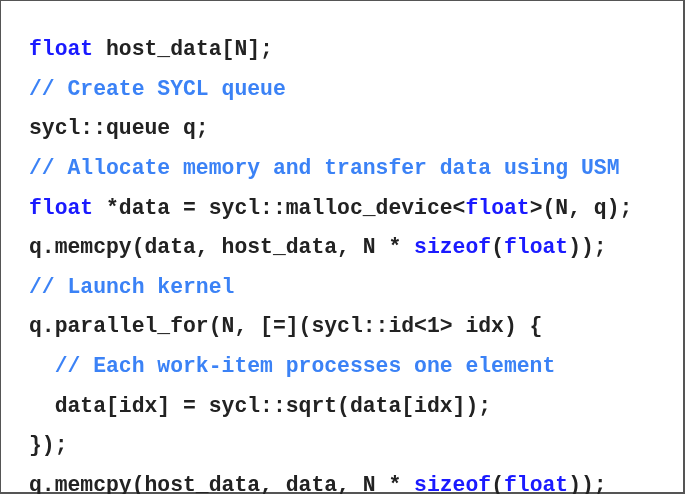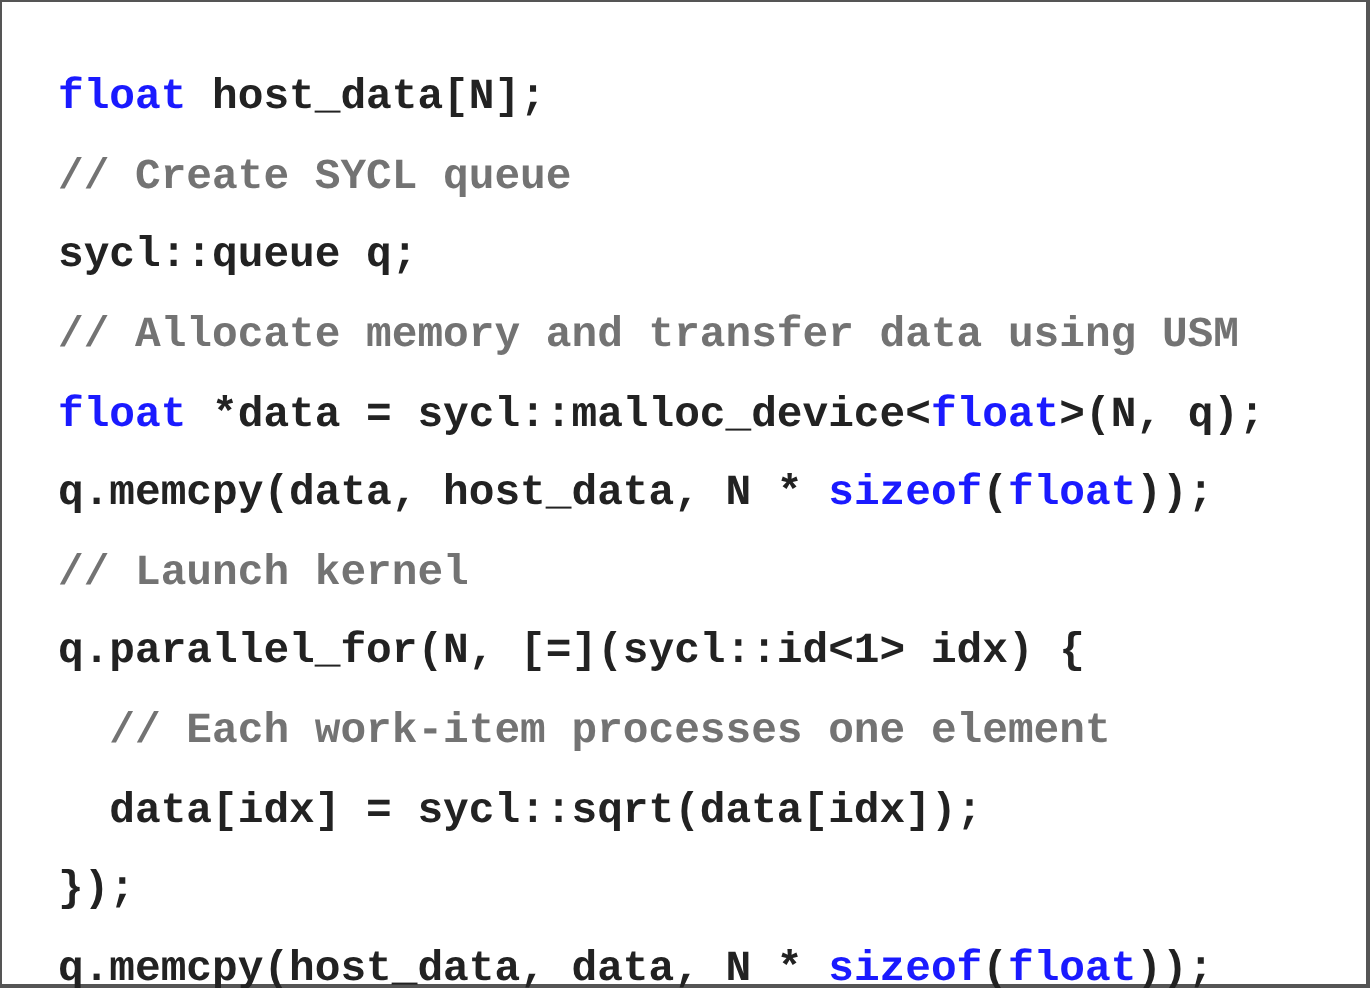--- a/index.html
+++ b/index.html
@@ -39,21 +39,21 @@
       color: #222222;
       letter-spacing: 0;
     }
     .code-line {
       display: block;
       height: 39.65px;
       line-height: 30px;
       white-space: pre;
     }
     .tok-kw { color: #1a1aff; }
-    .tok-comment { color: #737373; }
+    .tok-comment { color: #3b82f6; }
     .tok-plain { color: #222222; }
   </style>
 </head>
 <body>
 
 <div class="code-frame">
   <pre class="code-block"><span class="code-line"><span class="tok-kw">float</span><span class="tok-plain"> host_data[N];</span></span><span class="code-line"><span class="tok-comment">// Create SYCL queue</span></span><span class="code-line"><span class="tok-plain">sycl::queue q;</span></span><span class="code-line"><span class="tok-comment">// Allocate memory and transfer data using USM</span></span><span class="code-line"><span class="tok-kw">float</span><span class="tok-plain"> *data = sycl::malloc_device&lt;</span><span class="tok-kw">float</span><span class="tok-plain">&gt;(N, q);</span></span><span class="code-line"><span class="tok-plain">q.memcpy(data, host_data, N * </span><span class="tok-kw">sizeof</span><span class="tok-plain">(</span><span class="tok-kw">float</span><span class="tok-plain">));</span></span><span class="code-line"><span class="tok-comment">// Launch kernel</span></span><span class="code-line"><span class="tok-plain">q.parallel_for(N, [=](sycl::id&lt;1&gt; idx) {</span></span><span class="code-line"><span class="tok-comment">  // Each work-item processes one element</span></span><span class="code-line"><span class="tok-plain">  data[idx] = sycl::sqrt(data[idx]);</span></span><span class="code-line"><span class="tok-plain">});</span></span><span class="code-line"><span class="tok-plain">q.memcpy(host_data, data, N * </span><span class="tok-kw">sizeof</span><span class="tok-plain">(</span><span class="tok-kw">float</span><span class="tok-plain">));</span></span></pre>
 </div>
 
 </body></html>

